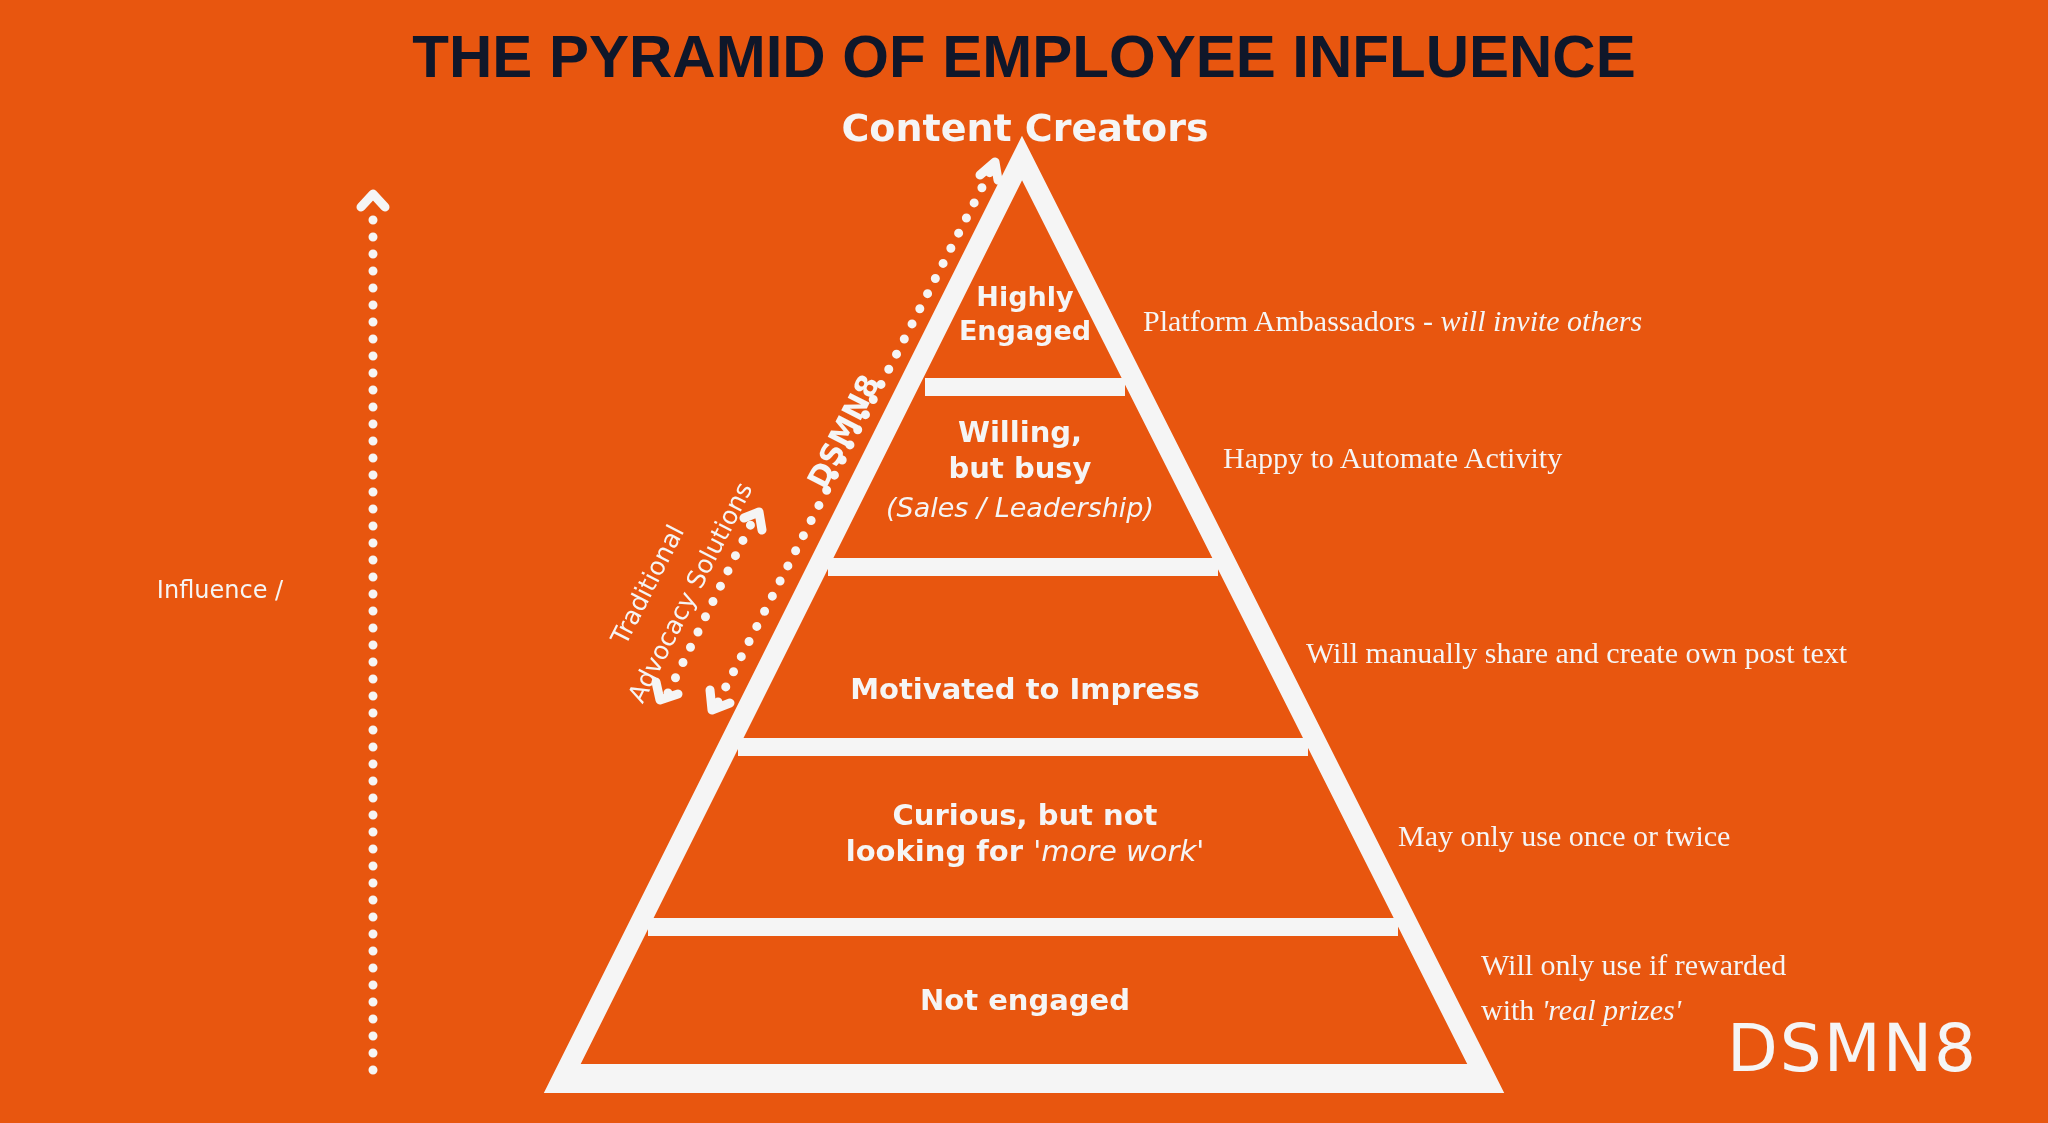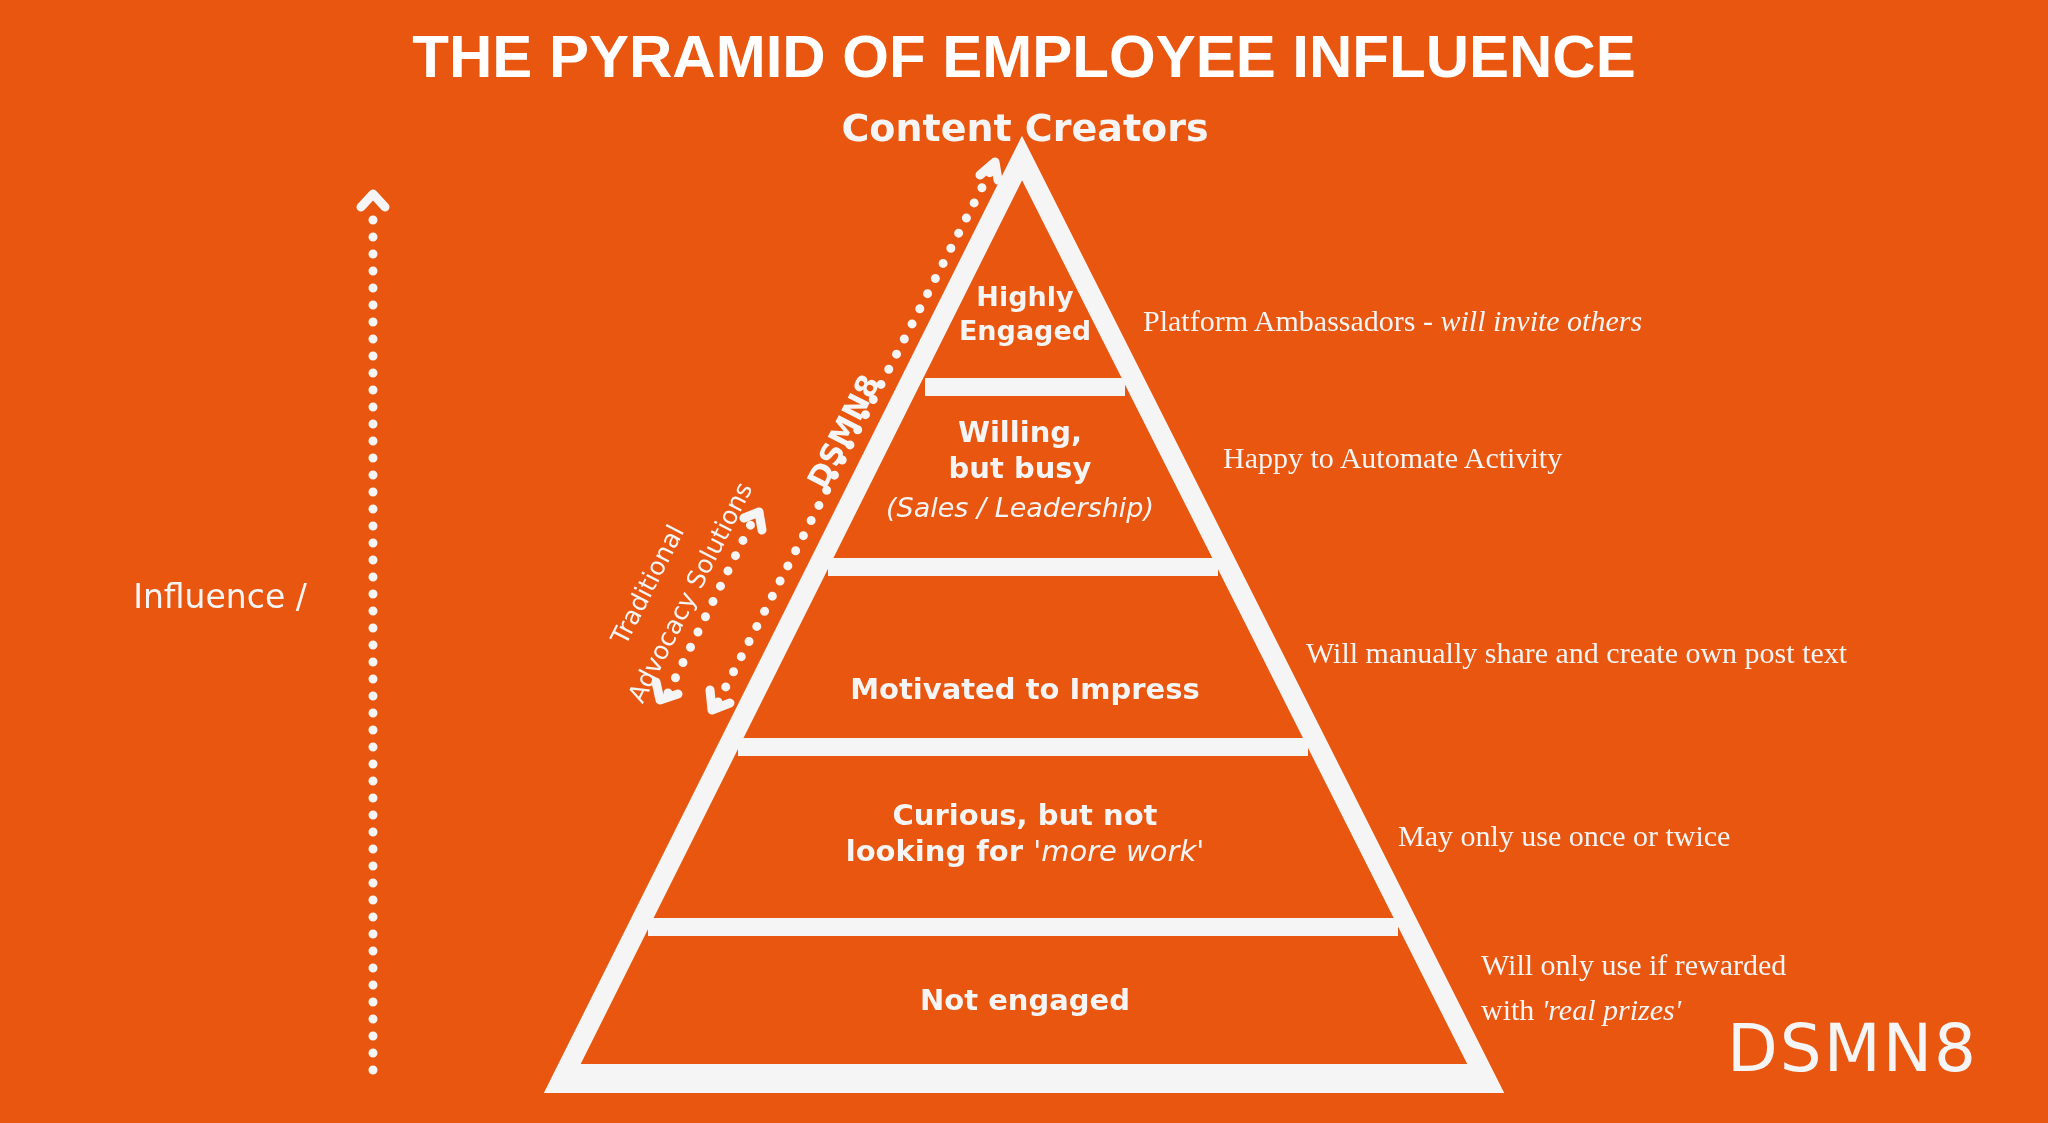--- a/index.html
+++ b/index.html
@@ -1,28 +1,28 @@
 <!DOCTYPE html>
 <html><head>
 <meta charset="utf-8">
 <style>
   html, body { margin:0; padding:0; }
   body { width:2048px; height:1123px; background:#E8560F; overflow:hidden; position:relative;
          font-family:"DejaVu Sans", "Liberation Sans", sans-serif; color:#F5F5F5; }
   .abs { position:absolute; }
   .title { left:0; width:2048px; top:22px; text-align:center; font-family:"Liberation Sans", sans-serif;
-           font-weight:bold; font-size:60px; letter-spacing:0px; color:#ffffff; transform:scaleX(1.0); }
+           font-weight:bold; font-size:60px; letter-spacing:0px; color:#0f172a; transform:scaleX(1.0); }
   .apex-label { left:840px; width:370px; top:106px; text-align:center; font-weight:bold; font-size:38px; }
   svg.layer { position:absolute; left:0; top:0; }
   .tier-label { position:absolute; text-align:center; font-weight:bold; font-size:29px; line-height:1.25; }
   .tier-label i { font-weight:normal; font-style:italic; }
   .sub { font-weight:normal; font-style:italic; font-size:27px; display:block; margin-top:4px; }
   .desc { position:absolute; font-size:30px; line-height:1.5; white-space:nowrap; font-weight:normal;font-family:Liberation Serif, serif; }
   .desc i { font-style:italic; }
-  .axis-label { left:70px; width:300px; top:572px; text-align:center; font-size:33px; line-height:1.5; }
+  .axis-label { left:70px; width:300px; top:572px; text-align:center; font-size:24px; line-height:1.5; }
   .rot { position:absolute; transform-origin:left top; white-space:nowrap; }
   .logo { right:70px; top:1010px; font-size:66px; font-weight:normal; letter-spacing:2px; }
 </style>
 </head>
 <body>
 
 <div class="abs title">THE PYRAMID OF EMPLOYEE INFLUENCE</div>
 <div class="abs apex-label">Content Creators</div>
 
 <svg class="layer" width="2048" height="1123">

